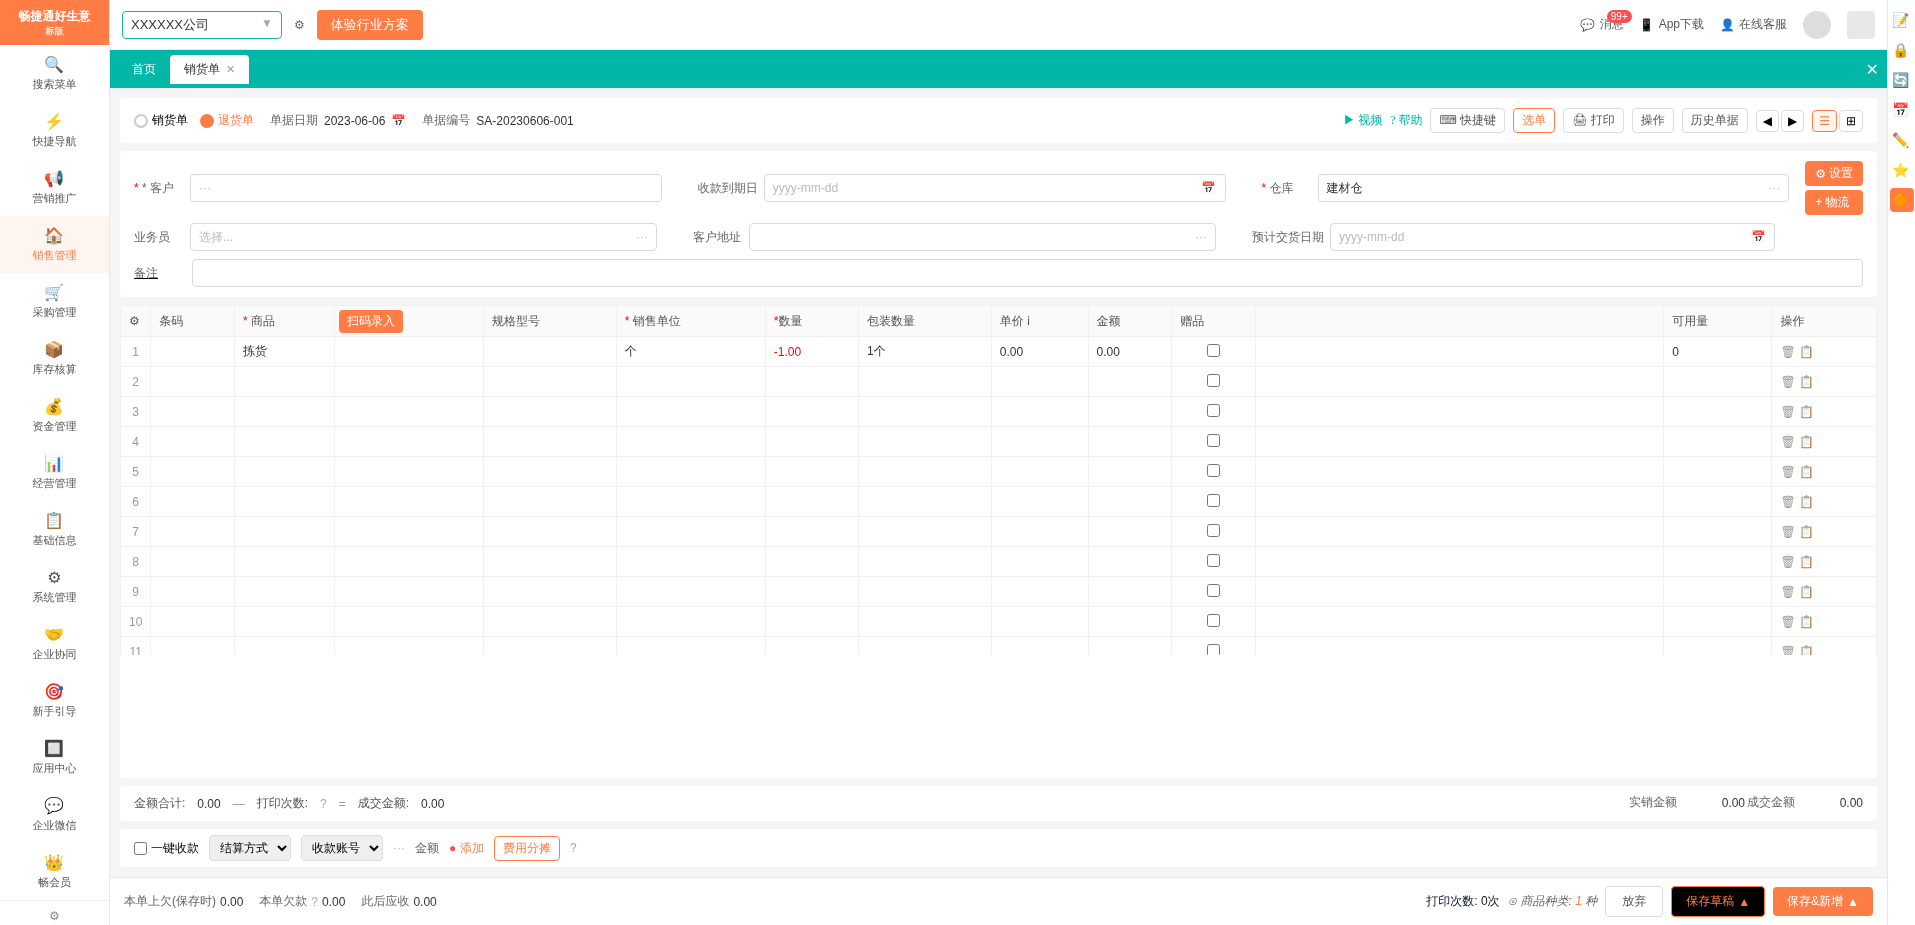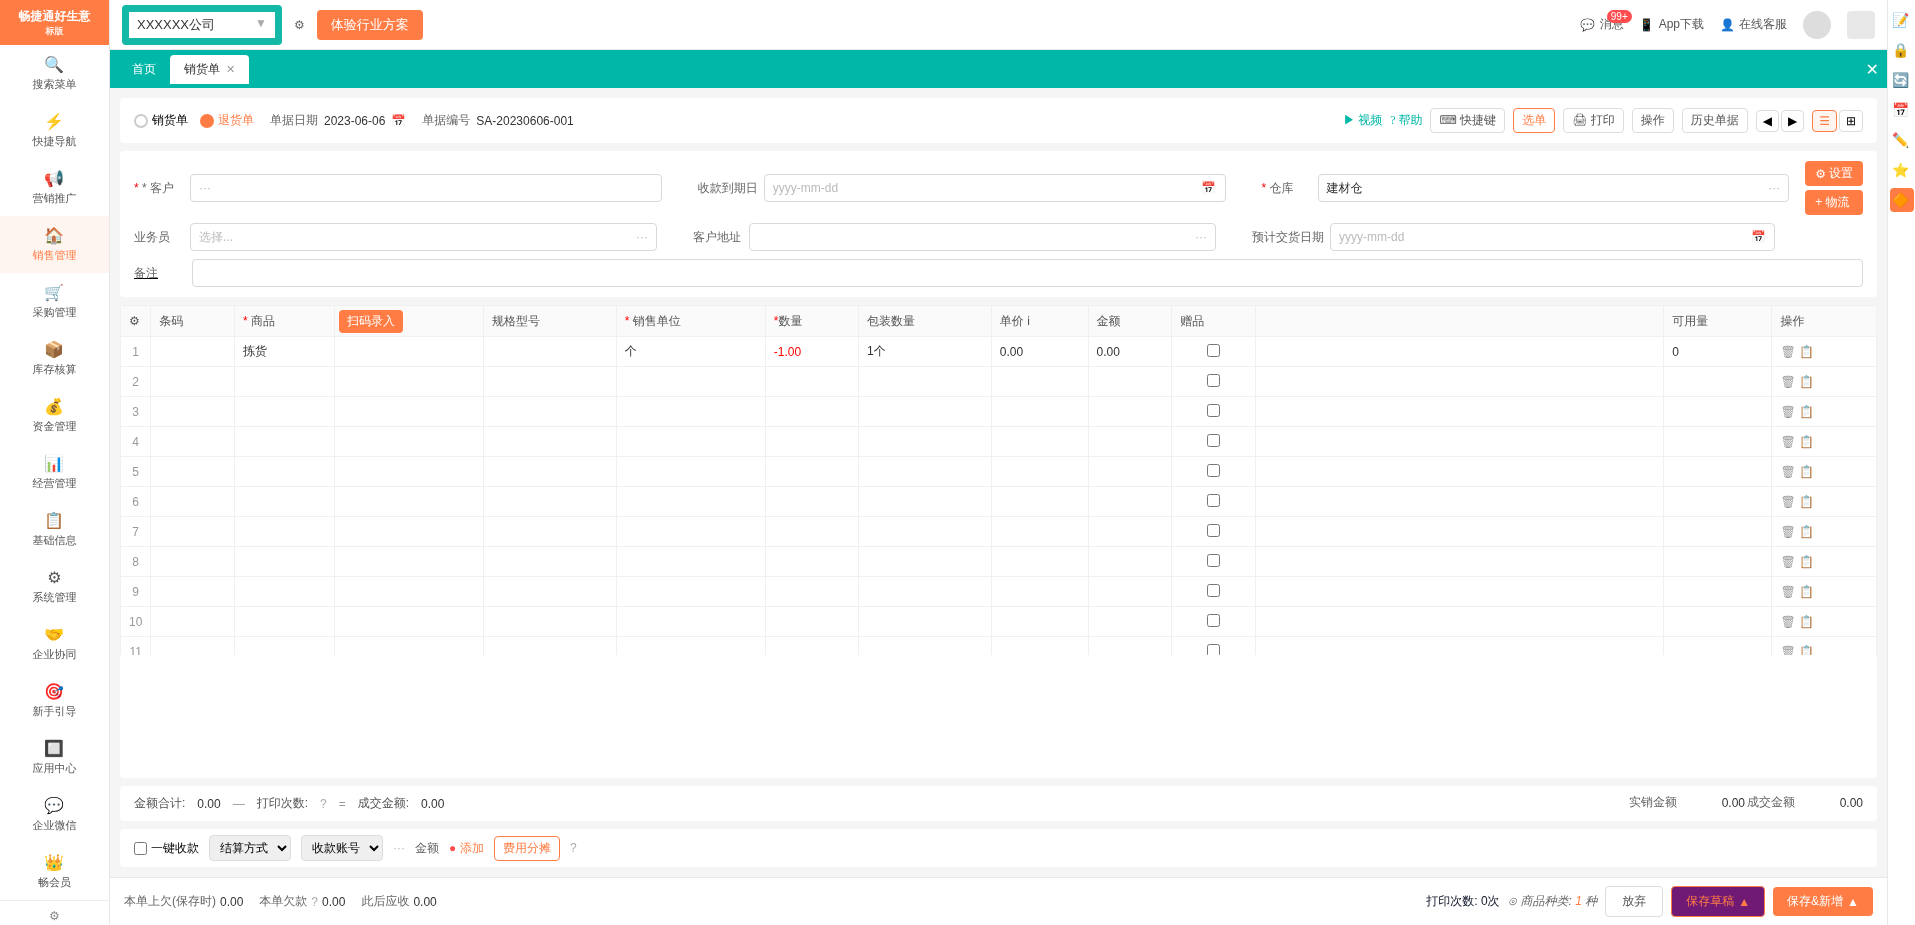--- a/index.html
+++ b/index.html
@@ -14,21 +14,21 @@
     .sidebar-item .icon { font-size: 16px; margin-bottom: 3px; }
     .sidebar-item .label { font-size: 11px; }
     .sidebar-bottom { margin-top: auto; border-top: 1px solid #eee; }
     .sidebar-bottom-item { display: flex; align-items: center; justify-content: center; padding: 8px; cursor: pointer; color: #888; }
 
     
     .main { flex: 1; display: flex; flex-direction: column; height: 925px; overflow: hidden; }
 
     
     .topbar { height: 50px; background: #fff; display: flex; align-items: center; padding: 0 12px; border-bottom: 1px solid #e8e8e8; gap: 8px; }
-    .company-select { display: flex; align-items: flex-start; gap: 0; border: 7px solid #14b8a6; border-radius: 4px; padding: 4px 8px; cursor: pointer; min-width: 160px; }
+    .company-select { display: flex; align-items: flex-start; gap: 0; border: 1px solid #14b8a6; border-radius: 4px; padding: 4px 8px; cursor: pointer; min-width: 160px; }
     .company-name { font-size: 13px; color: #333; flex: 1; }
     .gear-btn { background: none; border: none; cursor: pointer; color: #666; padding: 4px; border-radius: 4px; }
     .trial-btn { background: #ff7d45; color: #fff; border: none; border-radius: 4px; padding: 6px 14px; cursor: pointer; font-size: 13px; }
     .topbar-right { margin-left: auto; display: flex; align-items: center; gap: 16px; }
     .topbar-right-item { display: flex; align-items: center; gap: 4px; cursor: pointer; color: #555; font-size: 12px; position: relative; }
     .badge { background: #ff4d4f; color: #fff; border-radius: 10px; font-size: 10px; padding: 1px 4px; position: absolute; top: -6px; right: -8px; margin-left: 28px; }
     .avatar { width: 28px; height: 28px; background: #ddd; border-radius: 50%; }
 
     
     .tabbar { background: #00b7a8; display: flex; align-items: center; height: 38px; padding: 0 8px; }
@@ -100,21 +100,21 @@
 
     
     .bottom-bar { background: #fff; border-top: 1px solid #e8e8e8; padding: 8px 14px; display: flex; align-items: center; gap: 16px; height: 48px; }
     .bottom-info { display: flex; align-items: center; gap: 4px; color: #666; }
     .bottom-info-value { color: #333; font-weight: 500; }
     .bottom-right { margin-left: auto; display: flex; align-items: center; gap: 8px; }
     .print-count { color: #0f172a; text-align: center; }
     .goods-type { color: #666; font-style: italic; }
     .goods-count { color: #ff7d45; font-weight: 500; }
     .discard-btn { border: 1px solid #ddd; background: #fff; border-radius: 4px; padding: 6px 16px; cursor: pointer; color: #555; }
-    .save-draft-btn { border: 1px solid #ff7d45; background: #701a75; color: #ff7d45; border-radius: 4px; padding: 6px 14px; cursor: pointer; display: flex; align-items: center; gap: 4px; }
+    .save-draft-btn { border: 1px solid #ff7d45; background: #000000; color: #ff7d45; border-radius: 4px; padding: 6px 14px; cursor: pointer; display: flex; align-items: center; gap: 4px; }
     .save-new-btn { background: #ff7d45; color: #fff; border: none; border-radius: 4px; padding: 6px 14px; cursor: pointer; display: flex; align-items: center; gap: 4px; }
 
     
     .right-panel { width: 28px; background: #fff; border-left: 1px solid #e8e8e8; display: flex; flex-direction: column; align-items: center; padding: 8px 0; gap: 6px; }
     .right-panel-item { width: 24px; height: 24px; display: flex; align-items: center; justify-content: center; cursor: pointer; color: #999; border-radius: 4px; font-size: 14px; }
     .right-panel-item.orange { background: #ff7d45; color: #fff; }
 
     .add-btn { background: none; border: none; color: #ff7d45; cursor: pointer; font-size: 13px; }
   </style>
 </head>

